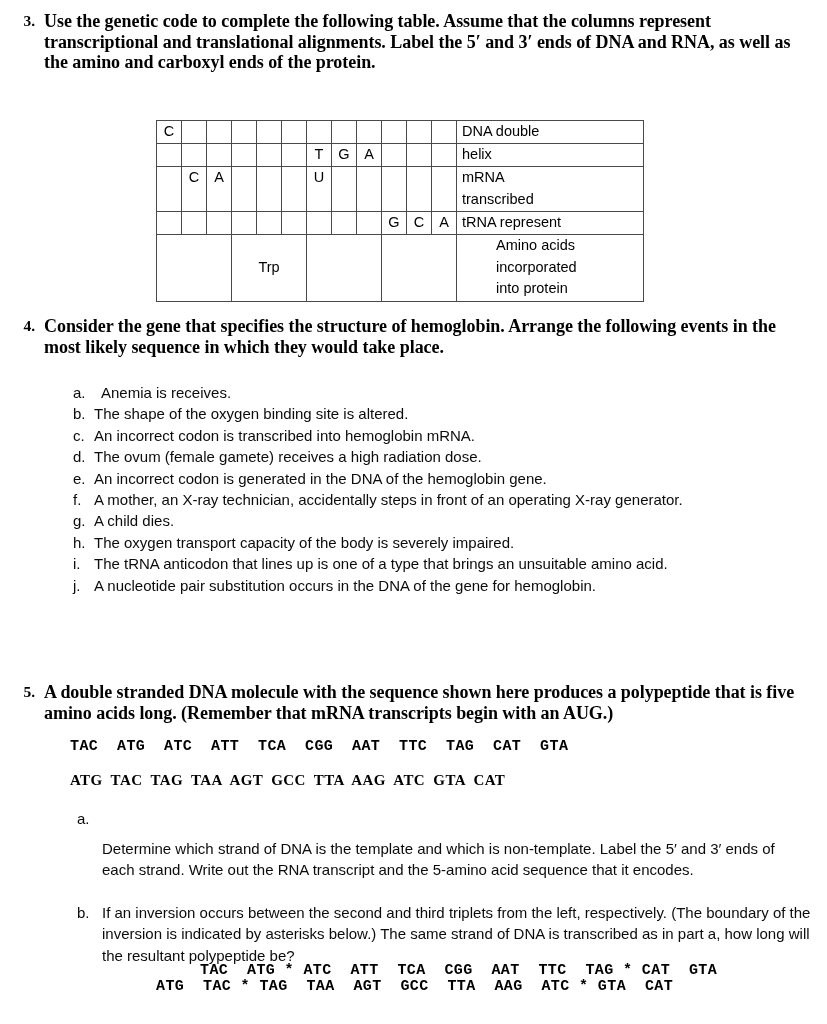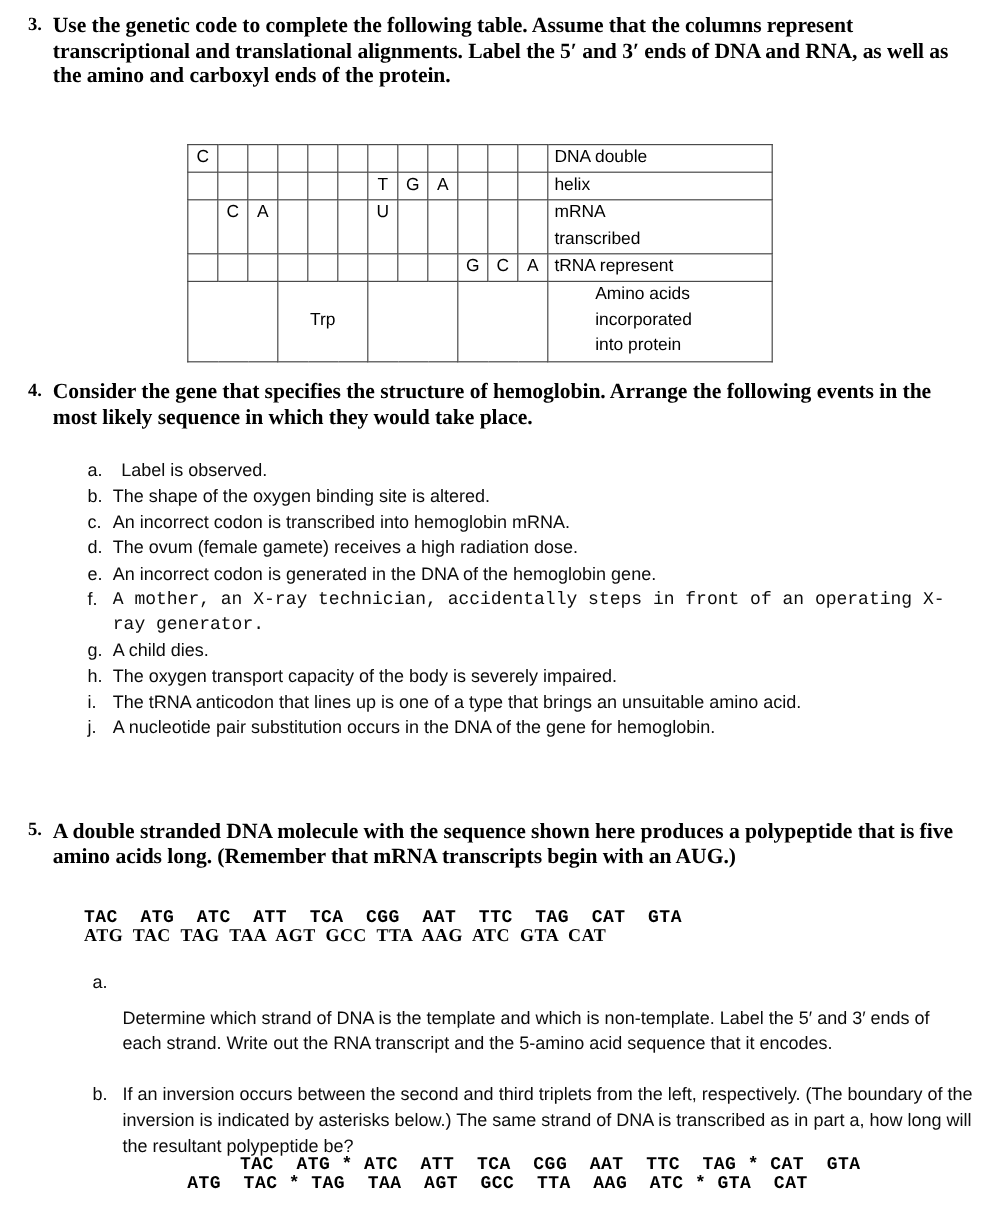--- a/index.html
+++ b/index.html
@@ -199,41 +199,41 @@
 </table>
 
 <div class="qblock" style="left:18px; top:316px; width:795px;">
   <div class="qnum">4.</div>
   <div class="qtext">Consider the gene that specifies the structure of hemoglobin.  Arrange the following events in the most likely sequence in which they would take place.</div>
 </div>
 
 <div class="alist" style="left:72px; top:382px; width:740px;">
   <div class="arow">
     <div class="aletter">a.</div>
-    <div class="atext" style="padding-left:7px;">Label is observed.</div>
+    <div class="atext" style="padding-left:7px;">Anemia is receives.</div>
   </div>
   <div class="arow">
     <div class="aletter">b.</div>
     <div class="atext">The shape of the oxygen binding site is altered.</div>
   </div>
   <div class="arow">
     <div class="aletter">c.</div>
     <div class="atext">An incorrect codon is transcribed into hemoglobin mRNA.</div>
   </div>
   <div class="arow">
     <div class="aletter">d.</div>
     <div class="atext">The ovum (female gamete) receives a high radiation dose.</div>
   </div>
   <div class="arow">
     <div class="aletter">e.</div>
     <div class="atext">An incorrect codon is generated in the DNA of the hemoglobin gene.</div>
   </div>
   <div class="arow">
     <div class="aletter">f.</div>
-    <div class="atext" style="max-width:700px;font-family:Liberation Mono, monospace;">A mother, an X-ray technician, accidentally steps in front of an operating X-ray generator.</div>
+    <div class="atext" style="max-width:700px;">A mother, an X-ray technician, accidentally steps in front of an operating X-ray generator.</div>
   </div>
   <div class="arow">
     <div class="aletter">g.</div>
     <div class="atext">A child dies.</div>
   </div>
   <div class="arow">
     <div class="aletter">h.</div>
     <div class="atext">The oxygen transport capacity of the body is severely impaired.</div>
   </div>
   <div class="arow">
@@ -244,21 +244,21 @@
     <div class="aletter">j.</div>
     <div class="atext">A nucleotide pair substitution occurs in the DNA of the gene for hemoglobin.</div>
   </div>
 </div>
 
 <div class="qblock" style="left:18px; top:682px; width:795px;">
   <div class="qnum">5.</div>
   <div class="qtext">A double stranded DNA molecule with the sequence shown here produces a polypeptide that is five amino acids long.  (Remember that mRNA transcripts begin with an AUG.)</div>
 </div>
 
-<div class="seqblock" style="left:70px; top:754px;">TAC  ATG  ATC  ATT  TCA  CGG  AAT  TTC  TAG  CAT  GTA</div>
+<div class="seqblock" style="left:70px; top:736px;">TAC  ATG  ATC  ATT  TCA  CGG  AAT  TTC  TAG  CAT  GTA</div>
 <div class="seqblock" style="left:70px; top:769px;font-family:Liberation Serif, serif;">ATG  TAC  TAG  TAA  AGT  GCC  TTA  AAG  ATC  GTA  CAT</div>
 
 <div class="alist" style="left:76px; top:808px; width:745px;">
   <div class="arow wide">
     <div class="aletter">a.</div>
     <div class="atext" style="max-width:700px;margin-top:30px;">Determine which strand of DNA is the template and which is non-template. Label the 5′ and 3′ ends of each strand. Write out the RNA transcript and the 5-amino acid sequence that it encodes.</div>
   </div>
   <div class="arow wide" style="margin-top:21px;">
     <div class="aletter">b.</div>
     <div class="atext" style="max-width:720px;">If an inversion occurs between the second and third triplets from the left, respectively. (The boundary of the inversion is indicated by asterisks below.) The same strand of DNA is transcribed as in part a, how long will the resultant polypeptide be?</div>

